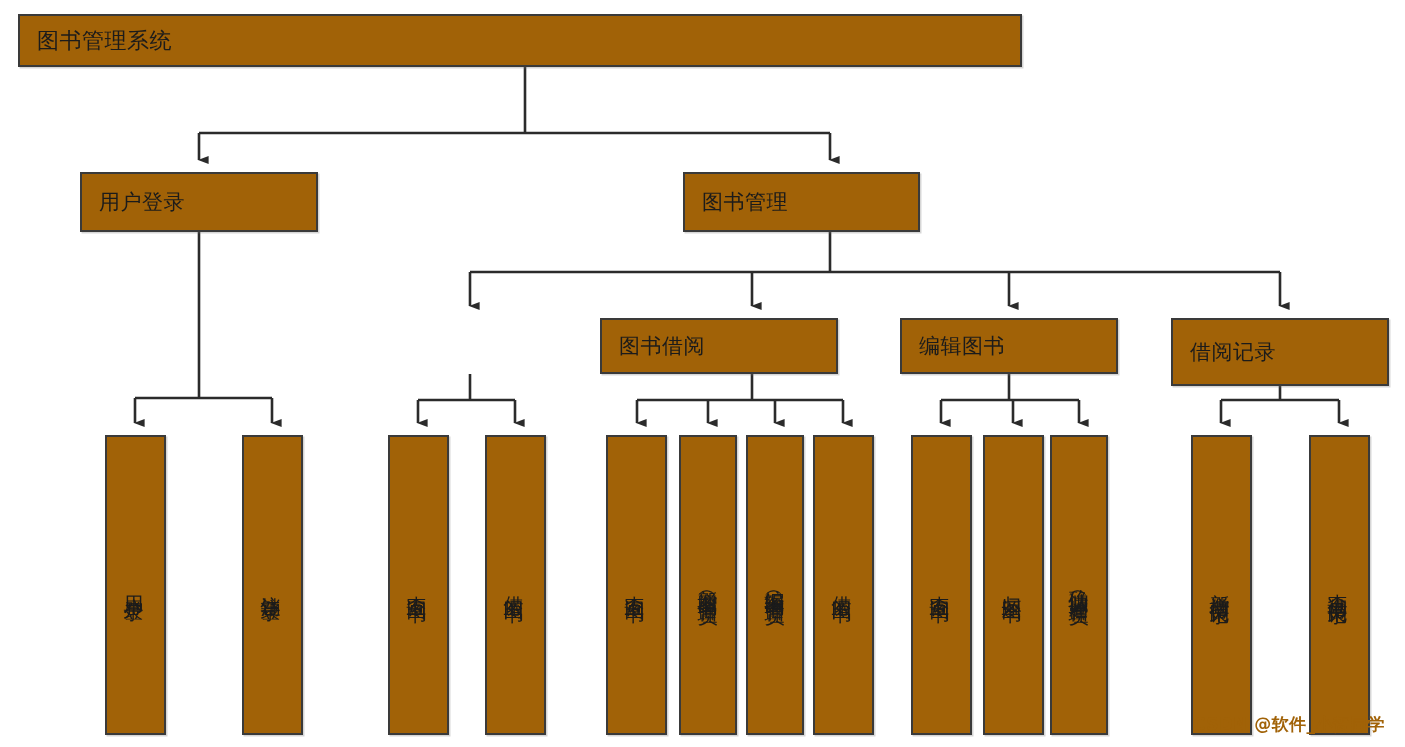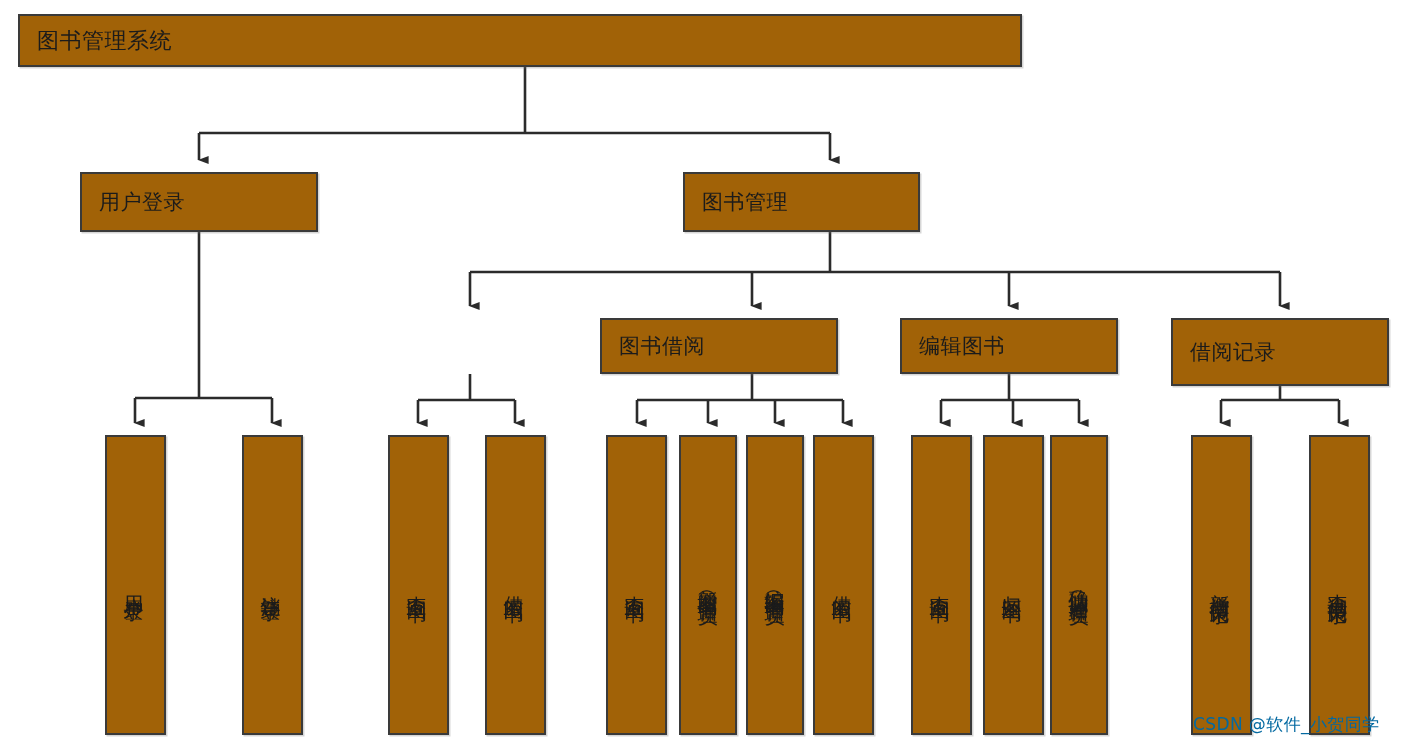--- a/index.html
+++ b/index.html
@@ -49,25 +49,26 @@
   .node-box.vertical .node-label {
     writing-mode: vertical-rl;
     text-orientation: upright;
     font-size: 20px;
     letter-spacing: 2.5px;
     line-height: 1;
   }
   .node-box.root .node-label { font-size: 22px; }
   .watermark {
     position: absolute;
-    color: #0369a1;
+    color: #a16207;
     font-size: 17px;
     letter-spacing: 0.4px;
     white-space: nowrap;
     user-select: none;
+    font-weight: bold;
   }
 </style>
 </head>
 <body>
 
 <div id="diagram-root">
 
   <svg class="diagram-canvas" viewBox="0 0 1405 747" xmlns="http://www.w3.org/2000/svg">
     <defs>
       <marker id="arrowhead" markerWidth="9" markerHeight="11" refX="4.2" refY="9.6" orient="auto" markerUnits="userSpaceOnUse">

